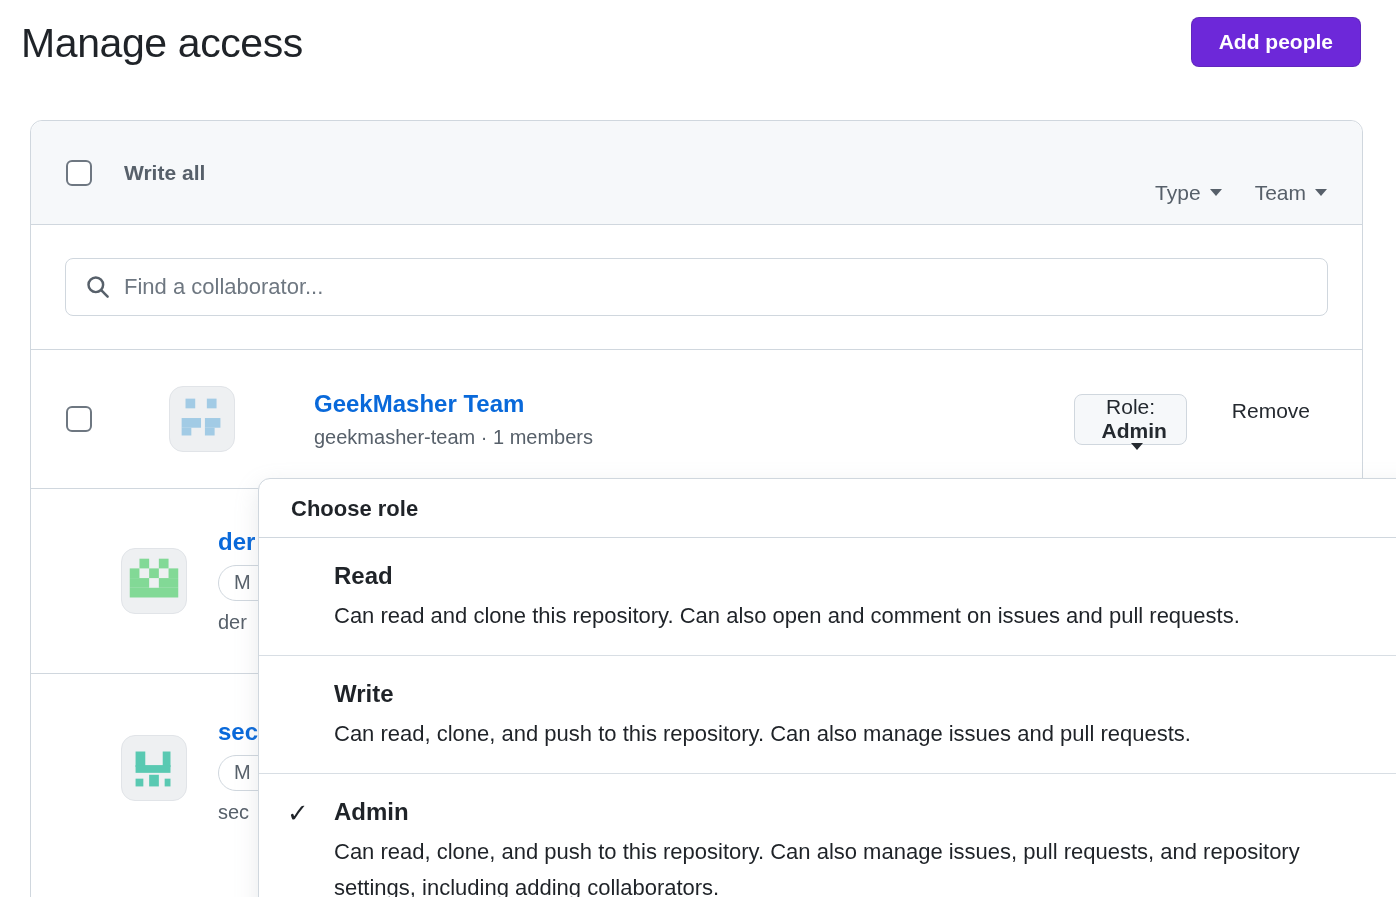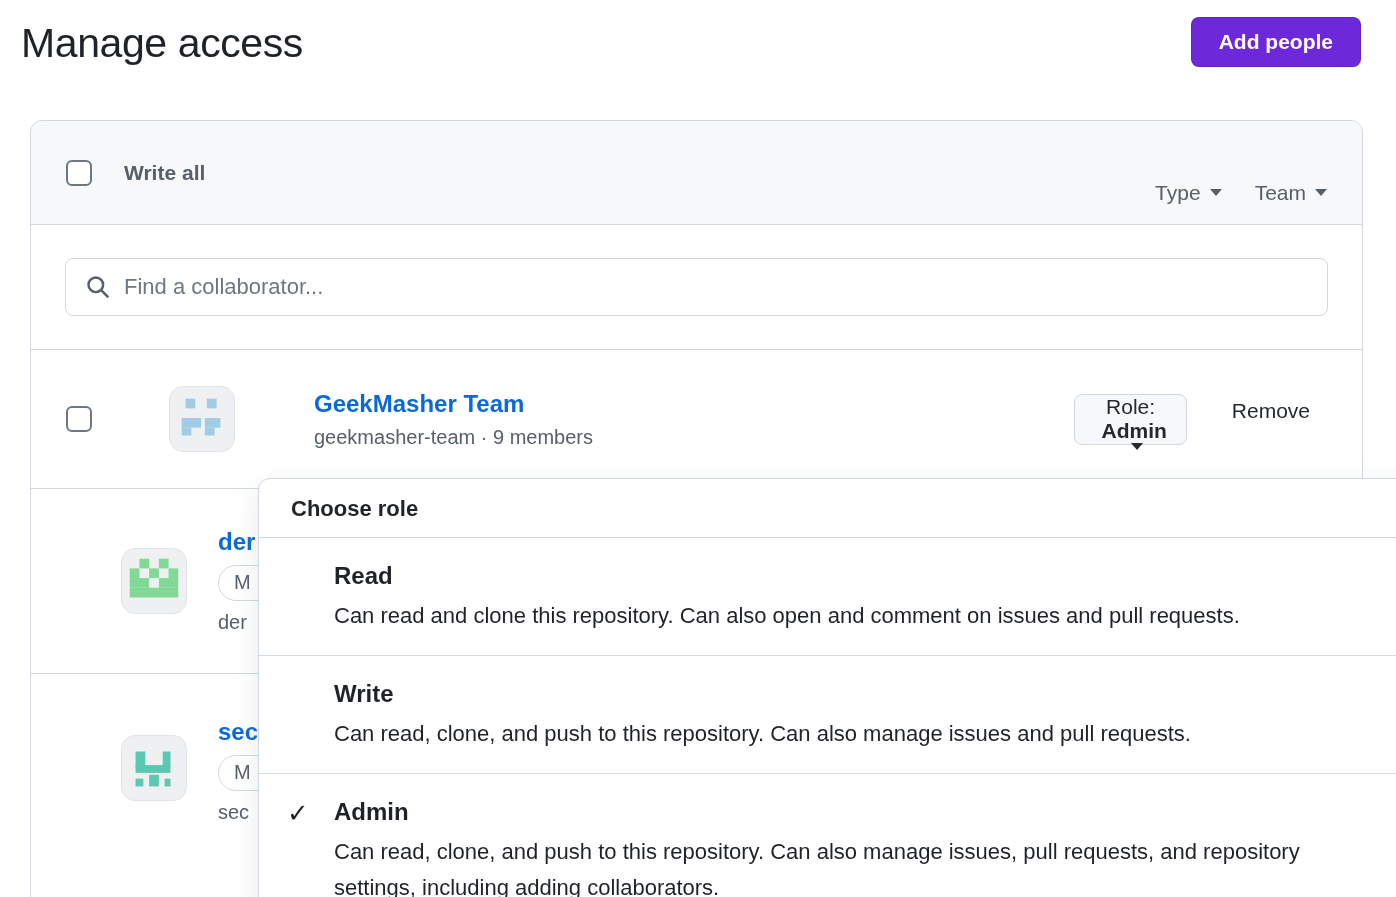--- a/index.html
+++ b/index.html
@@ -148,21 +148,21 @@
         <rect x="16" y="12" width="10" height="10"></rect>
           <rect x="38" y="12" width="10" height="10"></rect>
         <rect x="12" y="32" width="20" height="10"></rect>
           <rect x="12" y="42" width="10" height="8"></rect>
         <rect x="36" y="32" width="16" height="10"></rect>
           <rect x="36" y="42" width="10" height="8"></rect>
       </svg>
     </div>
     <div class="collab-info">
       <a href="#" class="collab-name">GeekMasher Team</a>
-      <div class="collab-meta">geekmasher-team · 9 members</div>
+      <div class="collab-meta">geekmasher-team · 1 members</div>
     </div>
     <div class="role-controls">
       <button class="role-btn">
         <span>Role:</span>
         <span class="role-value">Admin</span>
         <span class="caret"></span>
       </button>
       <button class="remove-btn">Remove</button>
     </div>
   </div>

